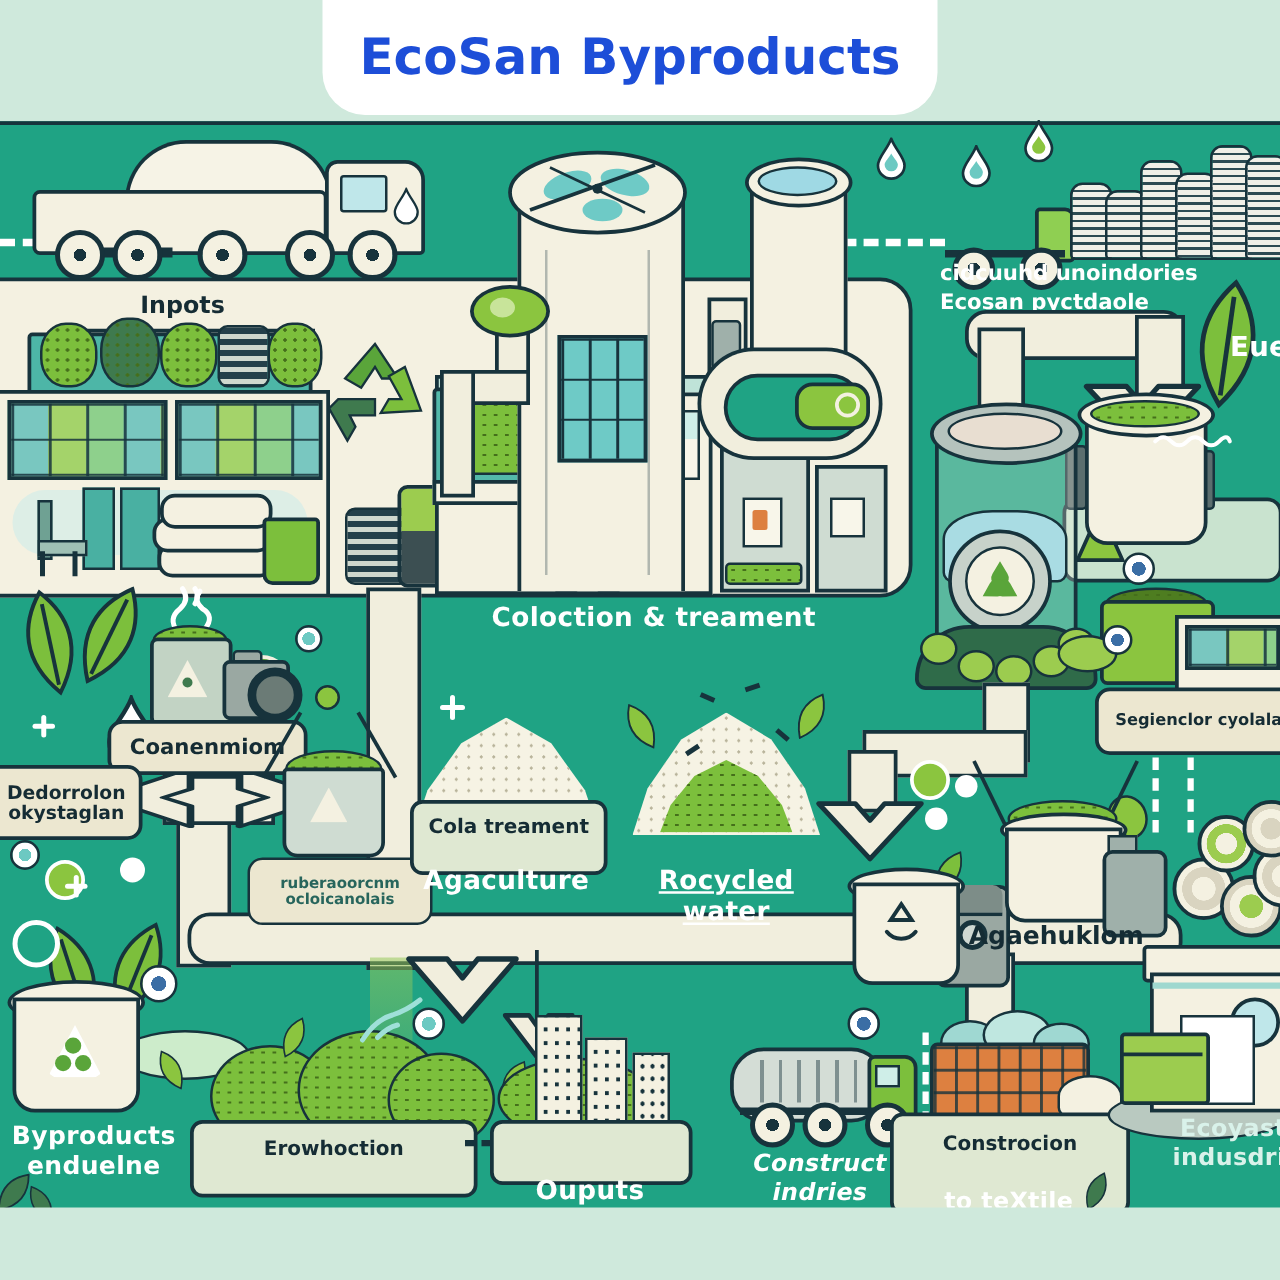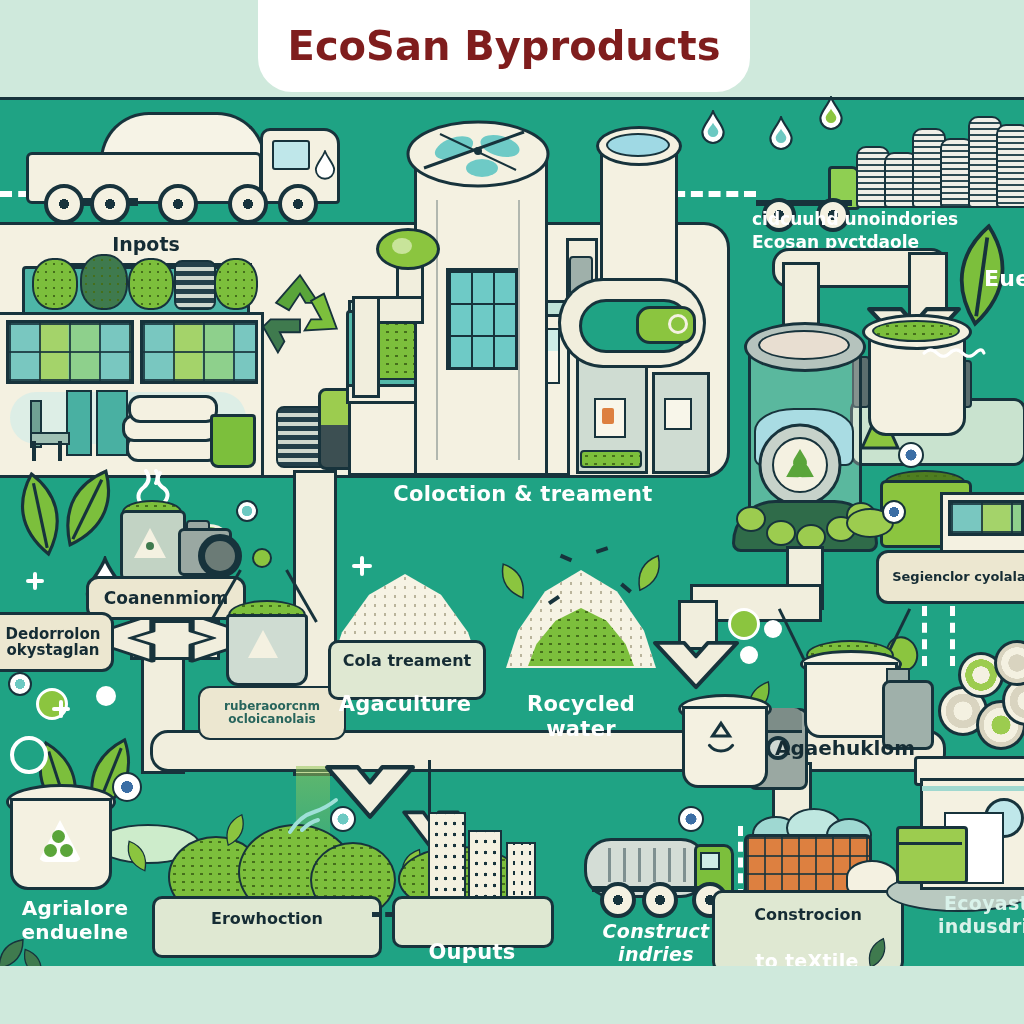--- a/index.html
+++ b/index.html
@@ -43,21 +43,21 @@
   .sparkle span{position:absolute;background:#fff;border-radius:2px;}
 </style>
 </head>
 <body>
 
 <div id="canvas">
 
   <div class="a band" style="left:0;top:0;width:1024px;height:97px;"></div>
   <div class="a" style="left:258px;top:0;width:492px;height:92px;background:#fff;border-radius:0 0 34px 34px;"></div>
   <div class="a" style="left:258px;top:0;width:492px;height:92px;display:flex;align-items:center;justify-content:center;
-       font-size:40px;font-weight:800;color:#7f1d1d;">EcoSan Byproducts</div>
+       font-size:40px;font-weight:800;color:#1d4ed8;">EcoSan Byproducts</div>
 
   <div class="a main" style="left:0;top:97px;width:1024px;height:869px;"></div>
 
   <div class="a dash-h" style="left:0;top:191px;width:340px;"></div>
   <div class="a dash-h" style="left:620px;top:191px;width:136px;"></div>
 
   <div class="a cream" style="left:-6px;top:222px;width:730px;height:250px;border-radius:0 26px 26px 0;background:#f4f1e1;"></div>
 
   <div class="a pipe" style="left:293px;top:470px;width:38px;height:300px;"></div>
   <div class="a pipe" style="left:141px;top:578px;width:38px;height:190px;"></div>
@@ -321,21 +321,21 @@
   <div class="a labelbox" style="left:198px;top:686px;width:144px;height:50px;font-size:12px;flex-direction:column;color:#27655c;border-width:2px;">
     <div>ruberaoorcnm</div>
     <div>ocloicanolais</div>
   </div>
 
   <div class="a wdots mound" style="left:330px;top:574px;width:150px;height:94px;"></div>
   <div class="a platform" style="left:328px;top:640px;width:152px;height:46px;font-size:16px;padding-top:8px;">Cola treament</div>
   <div class="a wtext" style="left:330px;top:692px;width:150px;font-size:21px;">Agaculture</div>
   <div class="a wdots mound" style="left:506px;top:570px;width:150px;height:98px;"></div>
   <div class="a compost mound" style="left:528px;top:608px;width:106px;height:58px;border:none;"></div>
-  <div class="a wtext" style="left:506px;top:692px;width:150px;font-size:21px;">
+  <div class="a wtext" style="left:506px;top:692px;width:150px;font-size:21px;text-decoration:underline;">
     <div>Rocycled</div>
     <div>water</div>
   </div>
 
   <div class="a" style="left:498px;top:560px;width:30px;height:42px;transform:rotate(-30deg);">
     <svg width="30" height="42" viewBox="0 0 40 56">
         <path d="M20 2 C32 16 36 34 20 54 C4 34 8 16 20 2 Z" fill="#8bc53f" stroke="#17333c" stroke-width="2"></path>
       </svg></div>
   <div class="a" style="left:634px;top:552px;width:30px;height:42px;transform:rotate(28deg);">
     <svg width="30" height="42" viewBox="0 0 40 56">
@@ -426,21 +426,21 @@
       </svg></div>
   <div class="a compost" style="left:14px;top:788px;width:88px;height:22px;border-radius:50%;"></div>
   <div class="a" style="left:6px;top:784px;width:104px;height:30px;background:#f4f1e1;border:3px solid #17333c;border-radius:50%;"></div>
   <div class="a cream" style="left:10px;top:798px;width:96px;height:86px;border-radius:0 0 18px 18px;"></div>
   <div class="a" style="left:38px;top:820px;width:44px;height:42px;background:#fff;clip-path:polygon(50% 0,100% 100%,0 100%);border-radius:8px;"></div>
   <div class="a" style="left:52px;top:830px;width:13px;height:13px;background:#5aa53a;border-radius:50%;"></div>
   <div class="a" style="left:44px;top:844px;width:13px;height:13px;background:#5aa53a;border-radius:50%;"></div>
   <div class="a" style="left:60px;top:844px;width:13px;height:13px;background:#5aa53a;border-radius:50%;"></div>
   <div class="a" style="left:112px;top:772px;width:26px;height:26px;border-radius:50%;background:radial-gradient(circle,#3b6ea5 0 32%,#fff 33%);border:2px solid #17333c;"></div>
   <div class="a wtext" style="left:0px;top:896px;width:150px;font-size:20px;text-align:center;">
-    <div>Agrialore</div>
+    <div>Byproducts</div>
     <div>enduelne</div>
   </div>
 
   <div class="a" style="left:8px;top:672px;width:20px;height:20px;border-radius:50%;background:radial-gradient(circle,#6cc9c2 0 35%,#fff 36%);border:2px solid #17333c;"></div>
   <div class="a" style="left:36px;top:688px;width:26px;height:26px;border-radius:50%;background:#8bc53f;border:3px solid #fff;"></div>
   <div class="a" style="left:96px;top:686px;width:20px;height:20px;border-radius:50%;background:#fff;"></div>
   <div class="a" style="left:10px;top:736px;width:30px;height:30px;border:4px solid #fff;border-radius:50%;background:#1fa384;"></div>
   <div class="a sparkle" style="left:52px;top:700px;width:18px;height:18px;">
     <span style="left:7px;top:0;width:4px;height:18px;"></span>
       <span style="left:0;top:7px;width:18px;height:4px;"></span>

